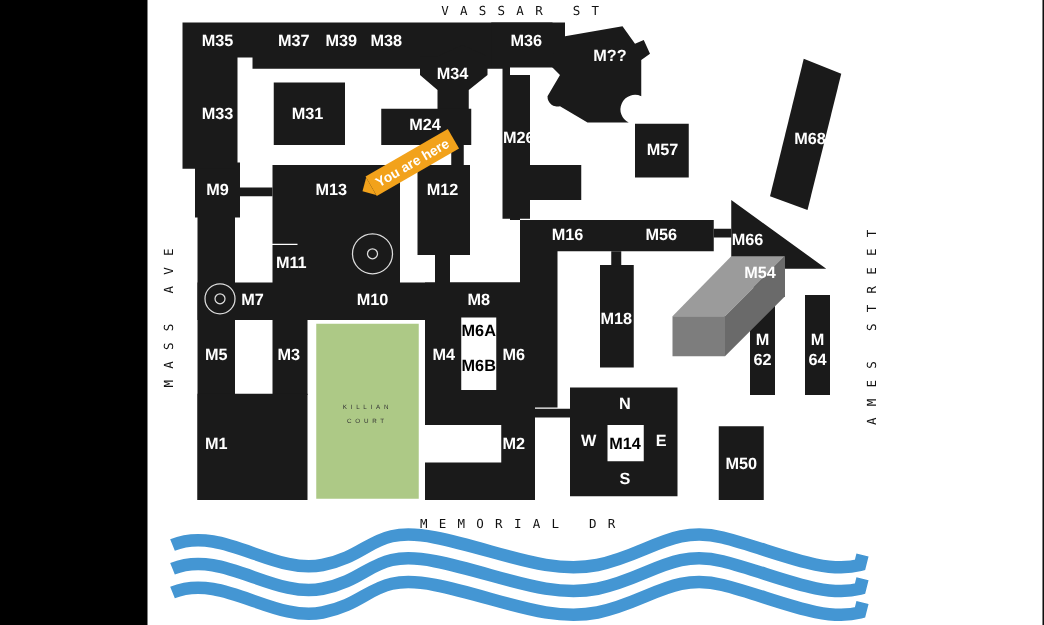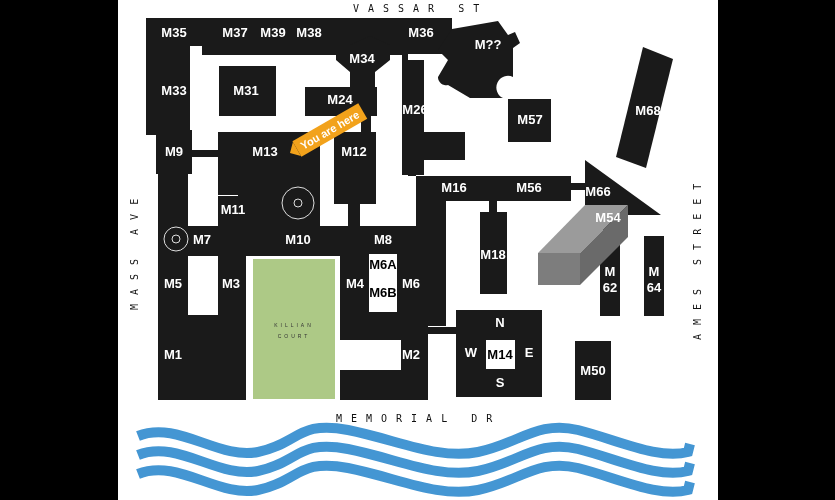--- a/index.html
+++ b/index.html
@@ -1,17 +1,17 @@
 <!DOCTYPE html>
 <html><head>
 <meta charset="utf-8">
 <style>
   html, body { margin:0; padding:0; background:#000; }
   body { width:835px; height:500px; position:relative; overflow:hidden; font-family:"Liberation Sans", sans-serif; }
-  .map { position:absolute; left:118px; top:0; width:600px; height:500px; background:#fff; }
+  .map { position:absolute; left:118px; top:0; width:716px; height:500px; background:#fff; }
   svg { position:absolute; left:0; top:0; }
   .lbl { font-family:"Liberation Sans", sans-serif; font-weight:bold; font-size:13px; fill:#fff; }
   .lbl-dark { font-family:"Liberation Sans", sans-serif; font-weight:bold; font-size:13px; fill:#000; }
   .street { font-family:"DejaVu Sans Mono", monospace; font-size:10px; fill:#111; letter-spacing:9px; }
   .court { font-family:"Liberation Sans", sans-serif; font-size:5px; fill:#333; letter-spacing:3px; }
   .here { font-family:"Liberation Sans", sans-serif; font-weight:bold; font-size:11px; fill:#fff; }
 </style>
 </head>
 <body>
 

